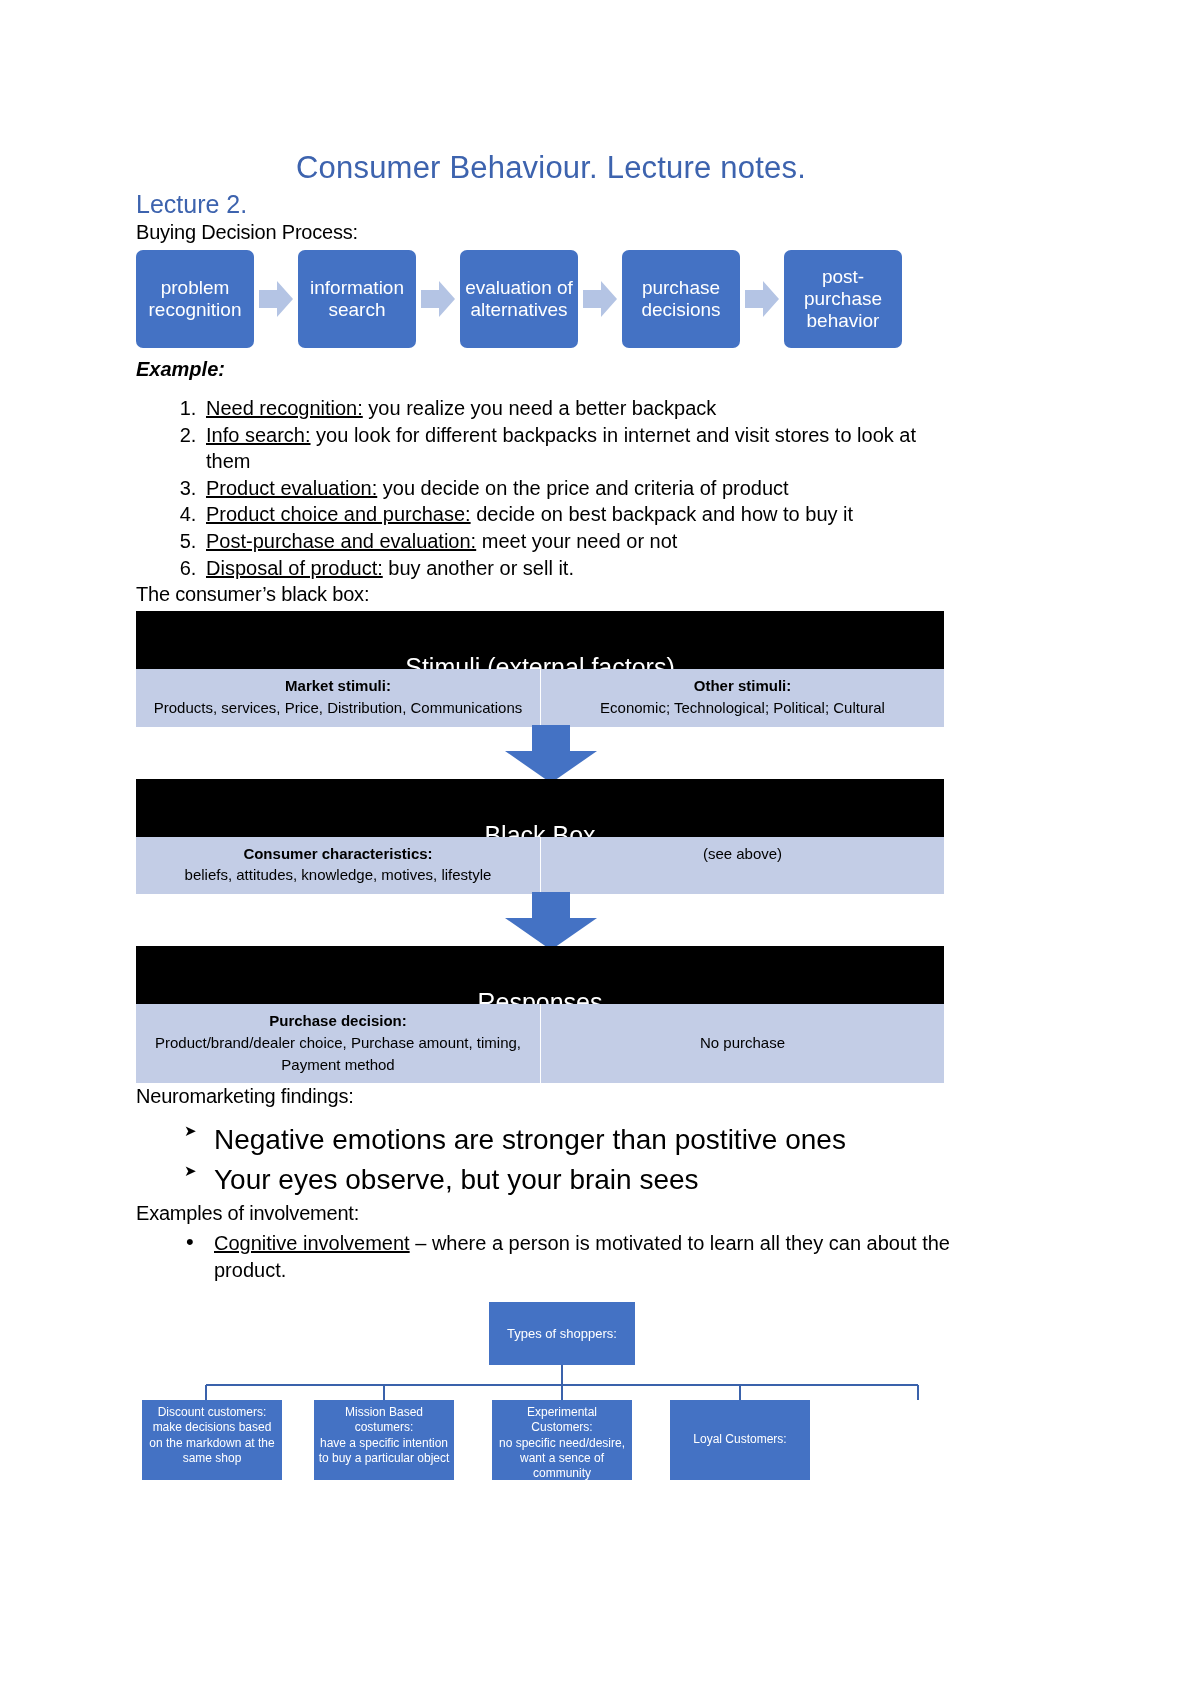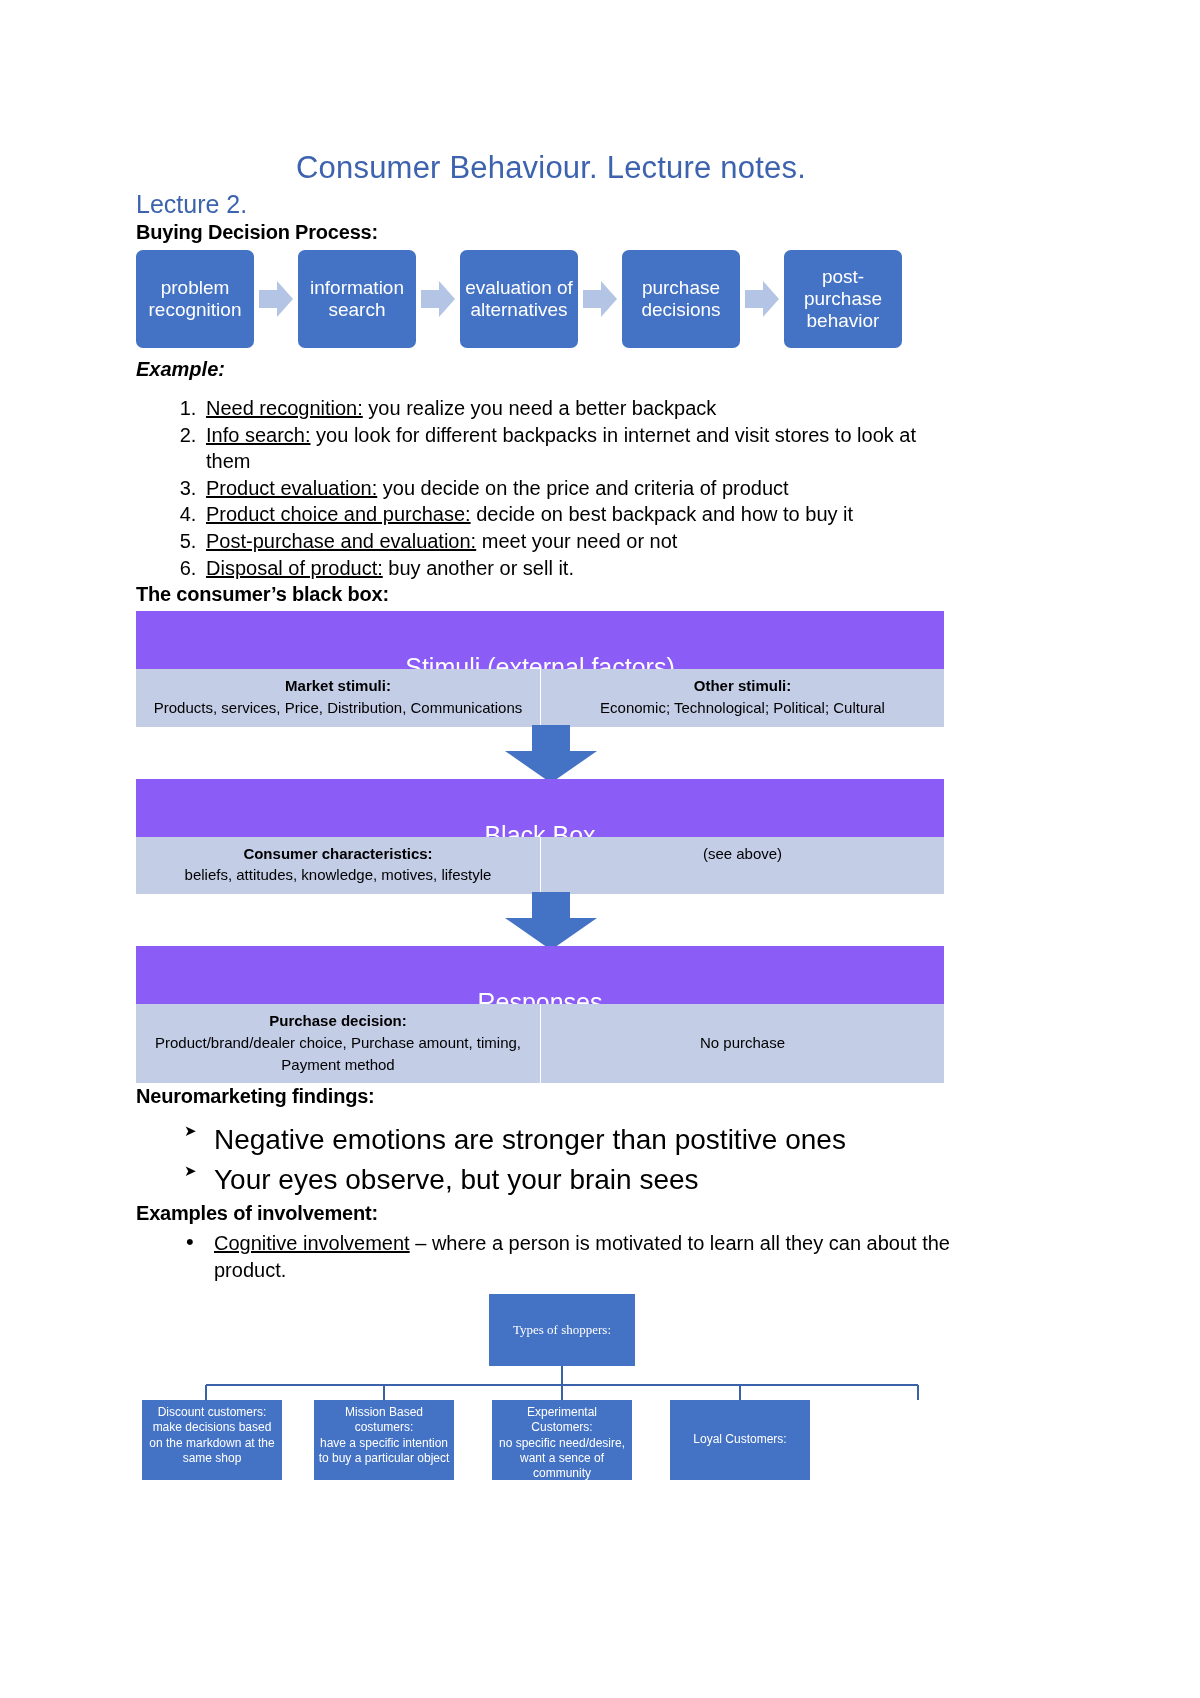--- a/index.html
+++ b/index.html
@@ -31,21 +31,21 @@
     white-space:nowrap;
   }
   .lecture-no{
     color:#3d63ae;
     font-size:25px;
     margin:0 0 2px 0;
     font-weight:400;
   }
   .bold-head{
     font-size:20px;
-    font-weight:bold;
+    font-weight:normal;
     margin:0 0 5px 0;
     letter-spacing:-.2px;
   }
   
   .flow{
     display:flex;
     align-items:center;
     margin:6px 0 10px 0;
   }
   .flow-box{
@@ -111,21 +111,21 @@
   ul.dot-list li{ position:relative; padding-left:30px; }
   ul.dot-list li::before{
     content:"\2022";
     position:absolute;left:2px;top:-3px;
     font-size:22px;
   }
   
   .bbmodel{ margin-top:4px; }
   .bb-block{ width:808px; position:relative; }
   .bb-header{
-    background:#8b5cf6;
+    background:#000000;
     height:58px;
     position:relative;
   }
   .bb-header-title{
     position:absolute;
     left:0;right:0;
     bottom:-11px;
     text-align:center;
     color:#ffffff;
     font-size:25px;
@@ -158,28 +158,27 @@
   }
   
   .org{
     position:relative;
     width:830px;
     height:195px;
     margin-top:6px;
   }
   .org-root{
     position:absolute;
-    left:353px;top:4px;
-    width:146px;height:72px;
+    left:353px;top:12px;
+    width:146px;height:63px;
     background:#4472c4;
     color:#fff;
     display:flex;align-items:center;justify-content:center;
     font-size:13px;
     text-align:center;
-    font-family:Liberation Serif, serif;
   }
   .org-leaf{
     position:absolute;
     top:110px;
     width:140px;height:80px;
     background:#4472c4;
     color:#fff;
     font-size:12px;
     line-height:1.28;
     text-align:center;

